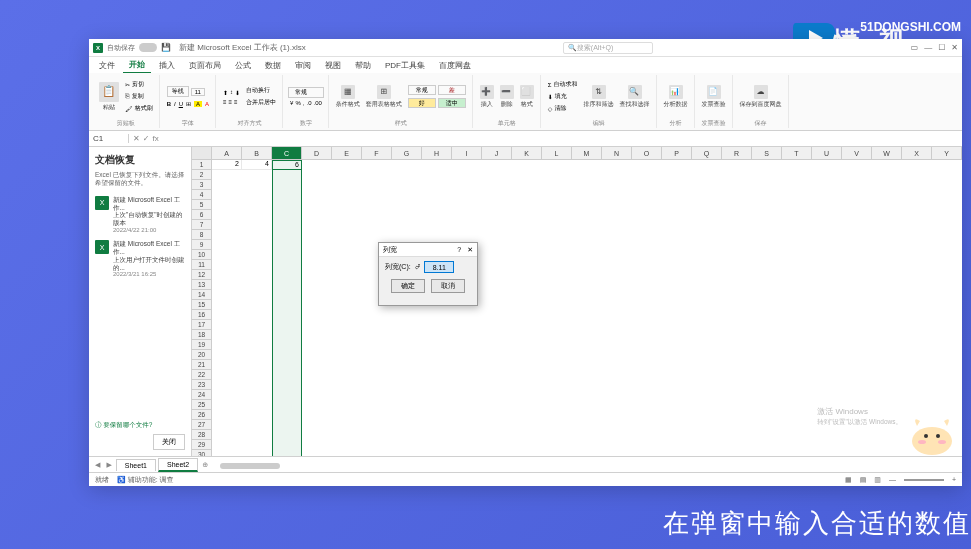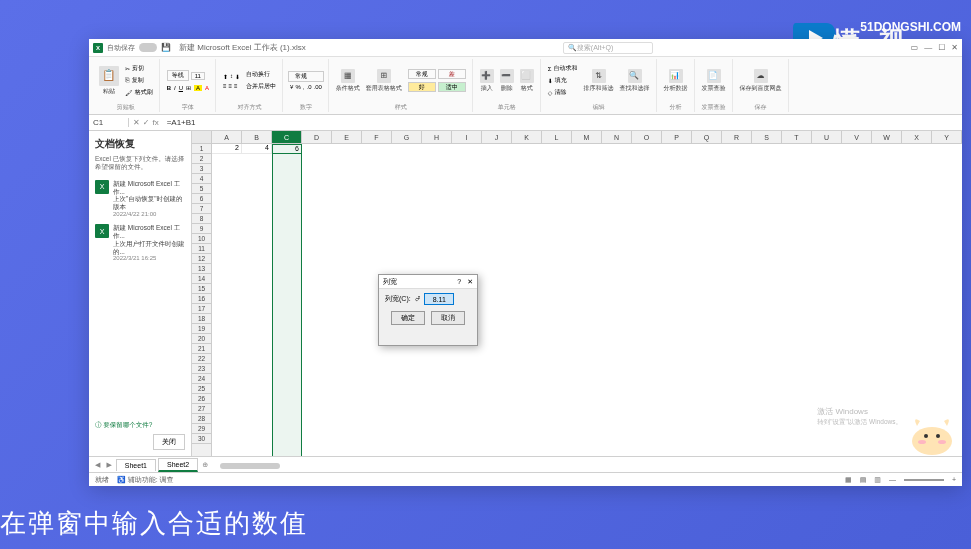--- a/index.html
+++ b/index.html
@@ -51,39 +51,39 @@
 .col-headers .ch{width:30px;border-right:1px solid #ccc;text-align:center;font-size:7px;color:#444;display:flex;align-items:center;justify-content:center;}
 .col-headers .ch.sel{background:#107C41;color:#fff;}
 .grid-body{flex:1;display:flex;overflow:hidden;}
 .row-headers{width:20px;background:#f0f0f0;border-right:1px solid #ccc;}
 .row-headers .rh{height:10px;border-bottom:1px solid #ccc;text-align:center;font-size:6.5px;color:#444;display:flex;align-items:center;justify-content:center;}
 .cells{flex:1;position:relative;}
 .col-sel{position:absolute;left:60px;top:0;width:30px;height:100%;background:rgba(16,124,65,0.08);border-left:1px solid #107C41;border-right:1px solid #107C41;}
 .cell-row{display:flex;height:10px;}
 .cell{width:30px;height:10px;border-right:1px solid #e8e8e8;border-bottom:1px solid #e8e8e8;font-size:7px;text-align:right;padding-right:2px;}
 .cell.active{border:1.5px solid #107C41;}
-.dialog{position:absolute;left:186px;top:95px;width:100px;height:72px;background:#f0f0f0;border:1px solid #999;box-shadow:2px 2px 8px rgba(0,0,0,0.3);z-index:100;margin-top:48px;}
+.dialog{position:absolute;left:186px;top:95px;width:100px;height:64px;background:#f0f0f0;border:1px solid #999;box-shadow:2px 2px 8px rgba(0,0,0,0.3);z-index:100;}
 .dialog-title{height:14px;background:#fff;display:flex;align-items:center;padding:0 4px;font-size:7px;border-bottom:1px solid #ddd;}
 .dialog-title .dspacer{flex:1;}
 .dialog-title .dclose{cursor:pointer;}
 .dialog-body{padding:4px 6px;font-size:7px;display:flex;align-items:center;gap:4px;}
 .dialog-body input{width:30px;height:12px;border:1px solid #0078D4;font-size:7px;text-align:center;background:#cce4f7;}
 .dialog-btns{display:flex;justify-content:center;gap:6px;padding:2px;}
 .dialog-btns button{width:34px;height:14px;font-size:7px;border:1px solid #999;background:#e8e8e8;cursor:pointer;}
 .sheet-tabs{height:16px;border-top:1px solid #d0d0d0;display:flex;align-items:center;padding:0 4px;font-size:7px;gap:2px;}
 .sheet-tabs .navbtn{color:#888;padding:0 2px;}
 .sheet-tabs .stab{padding:2px 8px;border:1px solid #ccc;border-bottom:none;}
 .sheet-tabs .stab.active{background:#fff;border-bottom:2px solid #107C41;}
 .sheet-tabs .hscroll{flex:1;height:8px;margin:0 8px;position:relative;}
 .sheet-tabs .hscroll::before{content:"";position:absolute;left:0;top:2px;width:60px;height:6px;background:#ccc;border-radius:3px;}
 .statusbar{height:14px;border-top:1px solid #d0d0d0;display:flex;align-items:center;padding:0 6px;font-size:7px;color:#666;gap:8px;}
 .statusbar .sspacer{flex:1;}
 .watermark-win{position:absolute;right:60px;bottom:30px;font-size:8px;color:#bbb;text-align:left;line-height:1.3;}
 .cartoon{position:absolute;right:0;bottom:0;width:60px;height:50px;}
-.subtitle{position:absolute;left:0;bottom:8px;width:100%;text-align:left;font-size:26px;color:#fff;font-weight:500;letter-spacing:2px;}
+.subtitle{position:absolute;left:0;bottom:8px;width:100%;text-align:right;font-size:26px;color:#fff;font-weight:500;letter-spacing:2px;}
 .logo-51{position:absolute;right:10px;top:20px;color:#fff;font-size:12px;font-weight:bold;}
 .logo-play{position:absolute;right:130px;top:18px;width:50px;height:40px;}
 .logo-play svg{width:100%;height:100%;}
 .logo-text{position:absolute;right:60px;top:24px;font-size:26px;color:#fff;font-weight:bold;letter-spacing:6px;}
 </style>
 </head>
 <body>
 
 <div class="logo-play">
 <svg viewBox="0 0 50 40">
@@ -106,20 +106,33 @@
     <span class="search">🔍 <span>搜索(Alt+Q)</span></span>
     <span class="spacer"></span>
     <span class="win-controls">
       <span>▭</span>
       <span>—</span>
       <span>☐</span>
       <span>✕</span>
     </span>
   </div>
 
+  <div class="menubar">
+    <span class="tab">文件</span>
+    <span class="tab active">开始</span>
+    <span class="tab">插入</span>
+    <span class="tab">页面布局</span>
+    <span class="tab">公式</span>
+    <span class="tab">数据</span>
+    <span class="tab">审阅</span>
+    <span class="tab">视图</span>
+    <span class="tab">帮助</span>
+    <span class="tab">PDF工具集</span>
+    <span class="tab">百度网盘</span>
+  </div>
 
   <div class="ribbon">
     <div class="ribbon-group">
       <div class="group-body">
         <div class="ribbon-btn lg">
             <span class="ico">📋</span>
             <span>粘贴</span>
           </div>
         <div class="ribbon-stack">
           <div>✂ <span>剪切</span></div>
@@ -271,21 +284,20 @@
     </div>
   </div>
 
   <div class="formula-bar">
     <div class="name-box">C1</div>
     <div class="fx-btns">
         <span>✕</span>
         <span>✓</span>
         <span>fx</span>
       </div>
-    <div class="formula-input">=A1+B1</div>
   </div>
 
   <div class="content-area">
     <div class="recovery-panel">
       <h3>文档恢复</h3>
       <div class="desc">Excel 已恢复下列文件。请选择希望保留的文件。</div>
       <div class="recovery-item">
         <div class="ric">X</div>
         <div class="rtx">
             <div>新建 Microsoft Excel 工作...</div>

